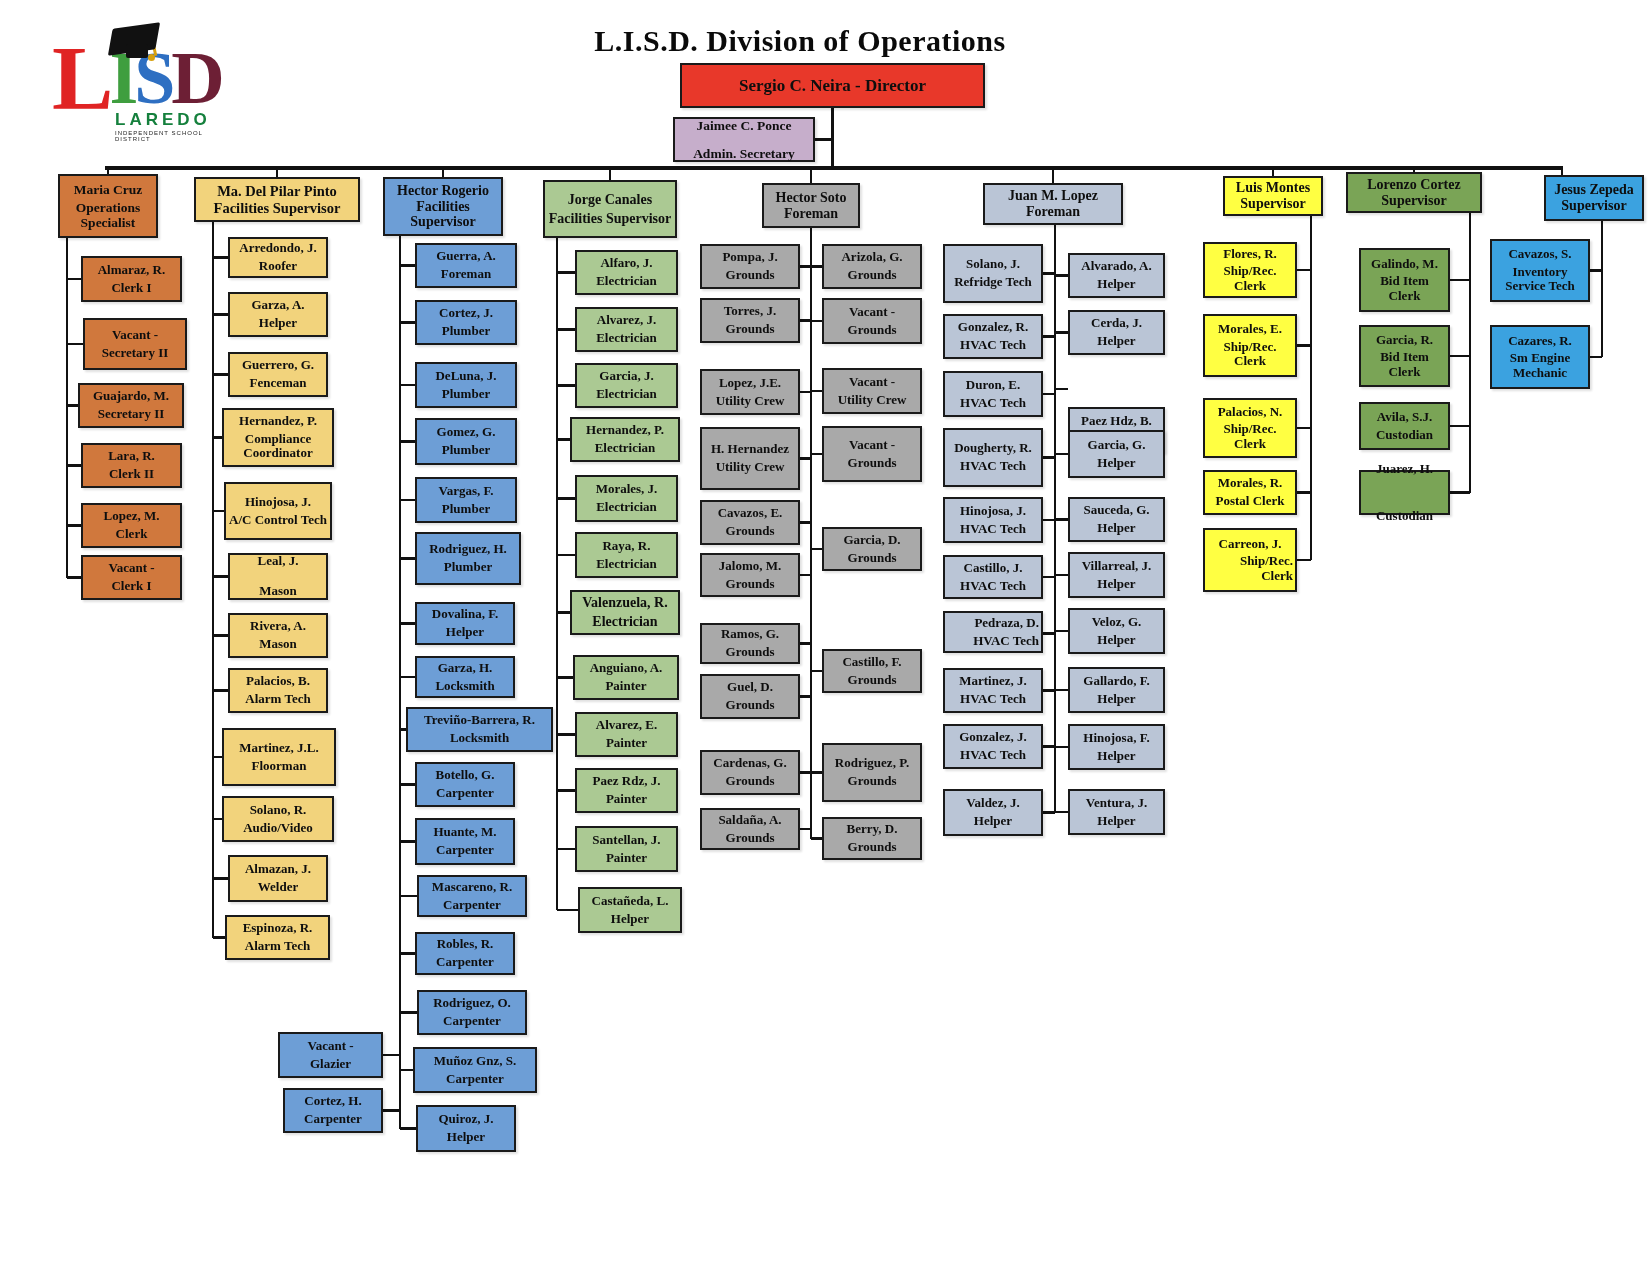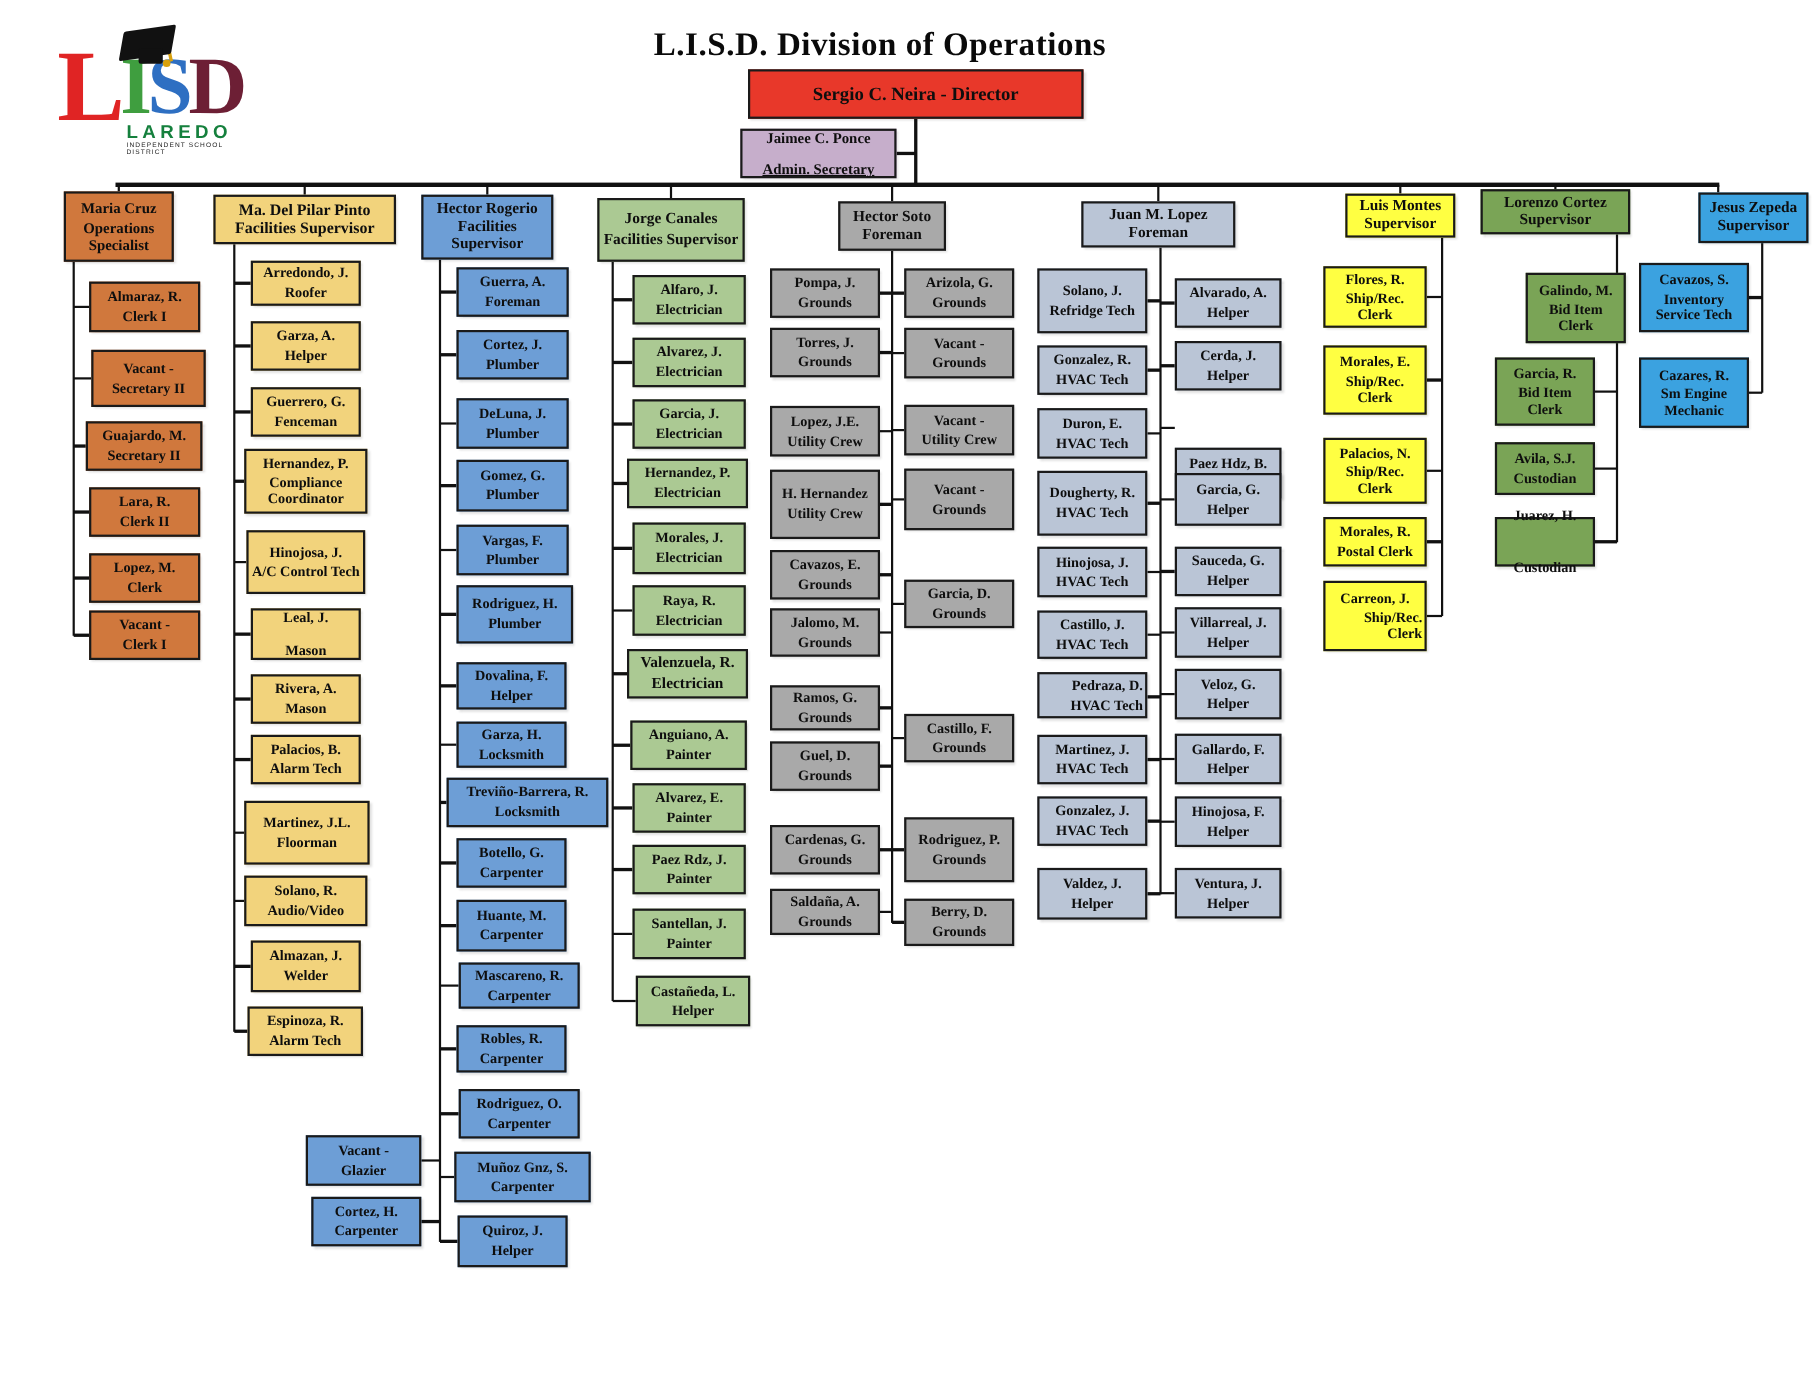--- a/index.html
+++ b/index.html
@@ -47,21 +47,21 @@
   </div>
   <div class="page-title">L.I.S.D. Division of Operations</div>
 <div class="line" style="left: 105px; top: 166px; width: 1458px; height: 4px;"></div>
     <div class="line" style="left: 831.25px; top: 108px; width: 2.5px; height: 60px;"></div>
     <div class="line" style="left: 815px; top: 138.25px; width: 17.5px; height: 2.5px;"></div>
     <div class="node" style="left: 680px; top: 63px; width: 305px; height: 45px; background: rgb(232, 56, 42); font-size: 17px;">
       <div class="nline">Sergio C. Neira - Director</div>
     </div>
     <div class="node" style="left: 673px; top: 117px; width: 142px; height: 45px; background: rgb(198, 174, 203); font-size: 13.5px;">
       <div class="nline" style="margin-top: 0px;">Jaimee C. Ponce</div>
-      <div class="nline" style="margin-top: 12px; text-decoration: underline;">Admin. Secretary</div>
+      <div class="nline" style="margin-top: 12px;">Admin. Secretary</div>
     </div>
     <div class="line" style="left: 106.75px; top: 168px; width: 2.5px; height: 6px;"></div>
     <div class="line" style="left: 67px; top: 277.75px; width: 14px; height: 2.5px;"></div>
     <div class="line" style="left: 67px; top: 342.75px; width: 16px; height: 2.5px;"></div>
     <div class="line" style="left: 67px; top: 404.25px; width: 11px; height: 2.5px;"></div>
     <div class="line" style="left: 67px; top: 464.25px; width: 14px; height: 2.5px;"></div>
     <div class="line" style="left: 67px; top: 524.25px; width: 14px; height: 2.5px;"></div>
     <div class="line" style="left: 67px; top: 576.25px; width: 14px; height: 2.5px;"></div>
     <div class="line" style="left: 65.75px; top: 238px; width: 2.5px; height: 339.5px;"></div>
     <div class="node" style="left: 58px; top: 174px; width: 100px; height: 64px; background: rgb(208, 120, 61); font-size: 13.5px;">
@@ -556,21 +556,21 @@
     <div class="line" style="left: 1412.75px; top: 168px; width: 2.5px; height: 4px;"></div>
     <div class="line" style="left: 1450px; top: 278.75px; width: 20px; height: 2.5px;"></div>
     <div class="line" style="left: 1450px; top: 354.75px; width: 20px; height: 2.5px;"></div>
     <div class="line" style="left: 1450px; top: 424.75px; width: 20px; height: 2.5px;"></div>
     <div class="line" style="left: 1450px; top: 491.25px; width: 20px; height: 2.5px;"></div>
     <div class="line" style="left: 1468.75px; top: 213px; width: 2.5px; height: 279.5px;"></div>
     <div class="node" style="left: 1346px; top: 172px; width: 136px; height: 41px; background: rgb(122, 164, 86); font-size: 14px;">
       <div class="nline" style="margin-top: 0px;">Lorenzo Cortez</div>
       <div class="nline" style="margin-top: 0px;">Supervisor</div>
     </div>
-    <div class="node" style="left: 1359px; top: 248px; width: 91px; height: 64px; background: rgb(122, 164, 86); font-size: 13px; margin-left: 28px;">
+    <div class="node" style="left: 1359px; top: 248px; width: 91px; height: 64px; background: rgb(122, 164, 86); font-size: 13px;">
       <div class="nline">Galindo, M.</div>
       <div class="nline">Bid Item Clerk</div>
     </div>
     <div class="node" style="left: 1359px; top: 325px; width: 91px; height: 62px; background: rgb(122, 164, 86); font-size: 13px;">
       <div class="nline">Garcia, R.</div>
       <div class="nline">Bid Item Clerk</div>
     </div>
     <div class="node" style="left: 1359px; top: 402px; width: 91px; height: 48px; background: rgb(122, 164, 86); font-size: 13px;">
       <div class="nline">Avila, S.J.</div>
       <div class="nline">Custodian</div>

